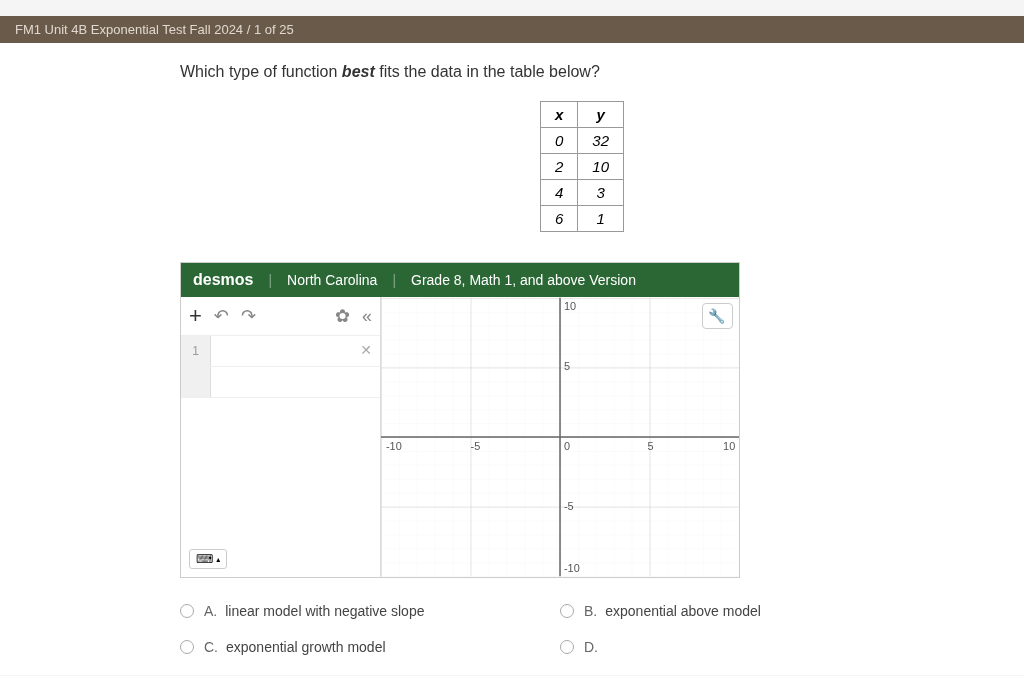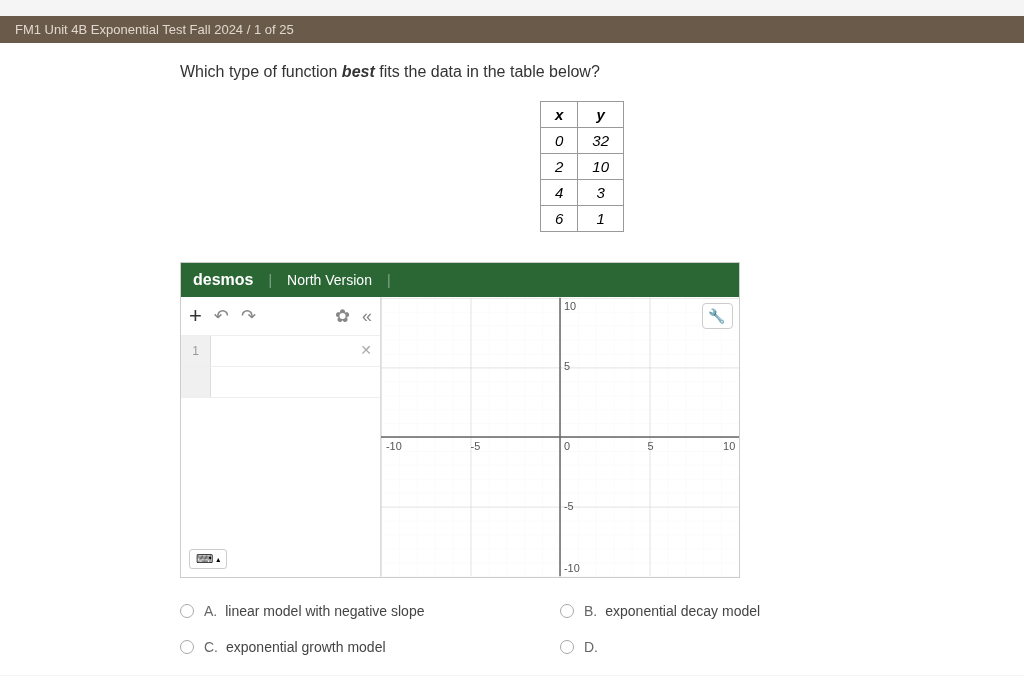--- a/index.html
+++ b/index.html
@@ -211,22 +211,23 @@
           <td>6</td>
           <td>1</td>
         </tr>
   </tbody>
     </table>
 
   <div class="desmos-widget">
     <div class="desmos-header">
       <span class="desmos-logo">desmos</span>
       <span class="desmos-divider">|</span>
-      <span>North Version</span>
+      <span>North Carolina</span>
       <span class="desmos-divider">|</span>
+      <span>Grade 8, Math 1, and above Version</span>
     </div>
     <div class="desmos-body">
       <div class="desmos-sidebar">
         <div class="desmos-toolbar">
           <span style="font-size:22px;color:#333;">+</span>
           <span>↶</span>
           <span>↷</span>
           <span style="margin-left:auto;">✿</span>
           <span>«</span>
         </div>
@@ -279,21 +280,21 @@
       <div class="answer-radio"></div>
       <div class="answer-label">
           <span class="answer-letter">A.</span>
           <span>linear model with negative slope</span>
         </div>
     </div>
     <div class="answer-option">
       <div class="answer-radio"></div>
       <div class="answer-label">
           <span class="answer-letter">B.</span>
-          <span>exponential decay model</span>
+          <span>exponential above model</span>
         </div>
     </div>
     <div class="answer-option">
       <div class="answer-radio"></div>
       <div class="answer-label">
           <span class="answer-letter">C.</span>
           <span>exponential growth model</span>
         </div>
     </div>
     <div class="answer-option">

